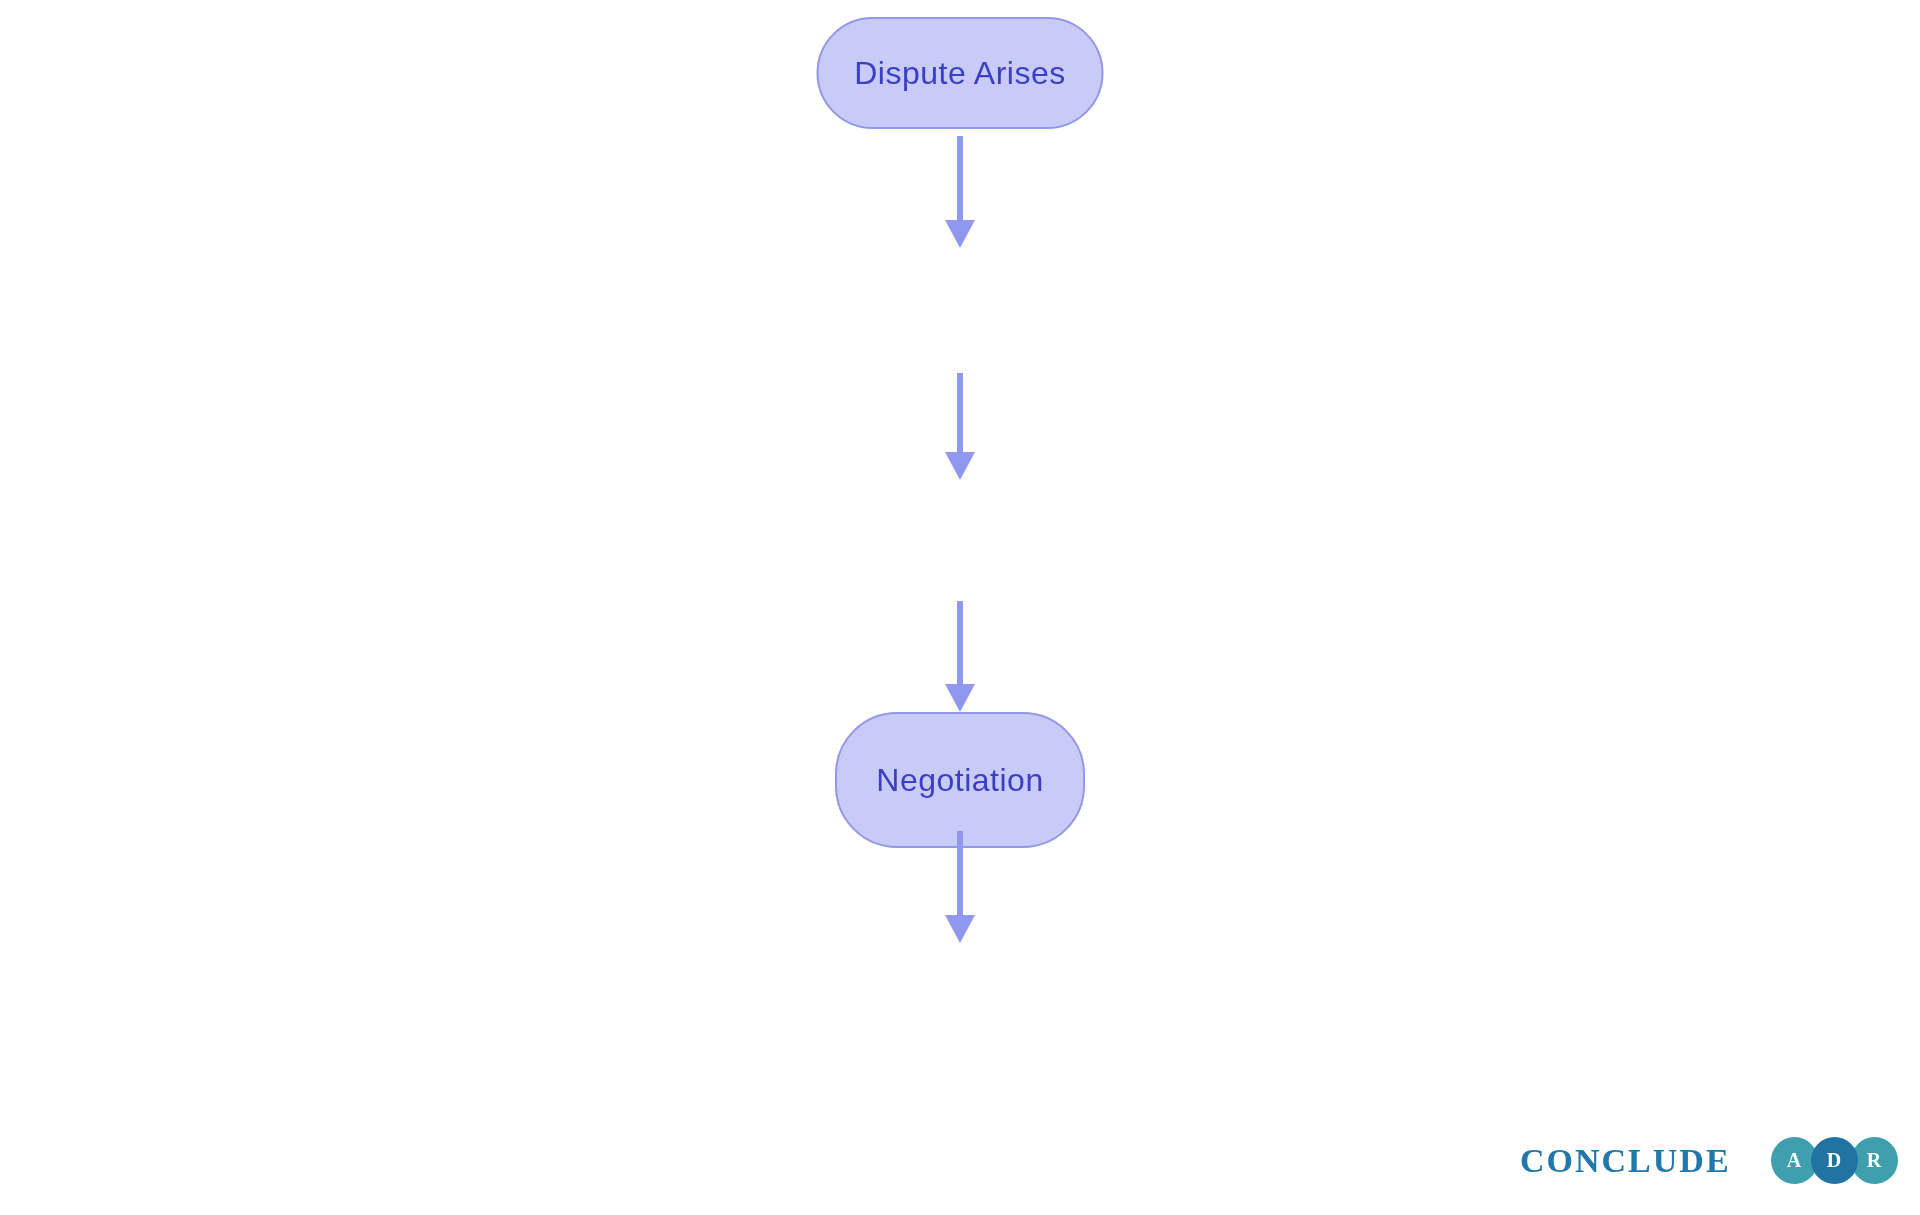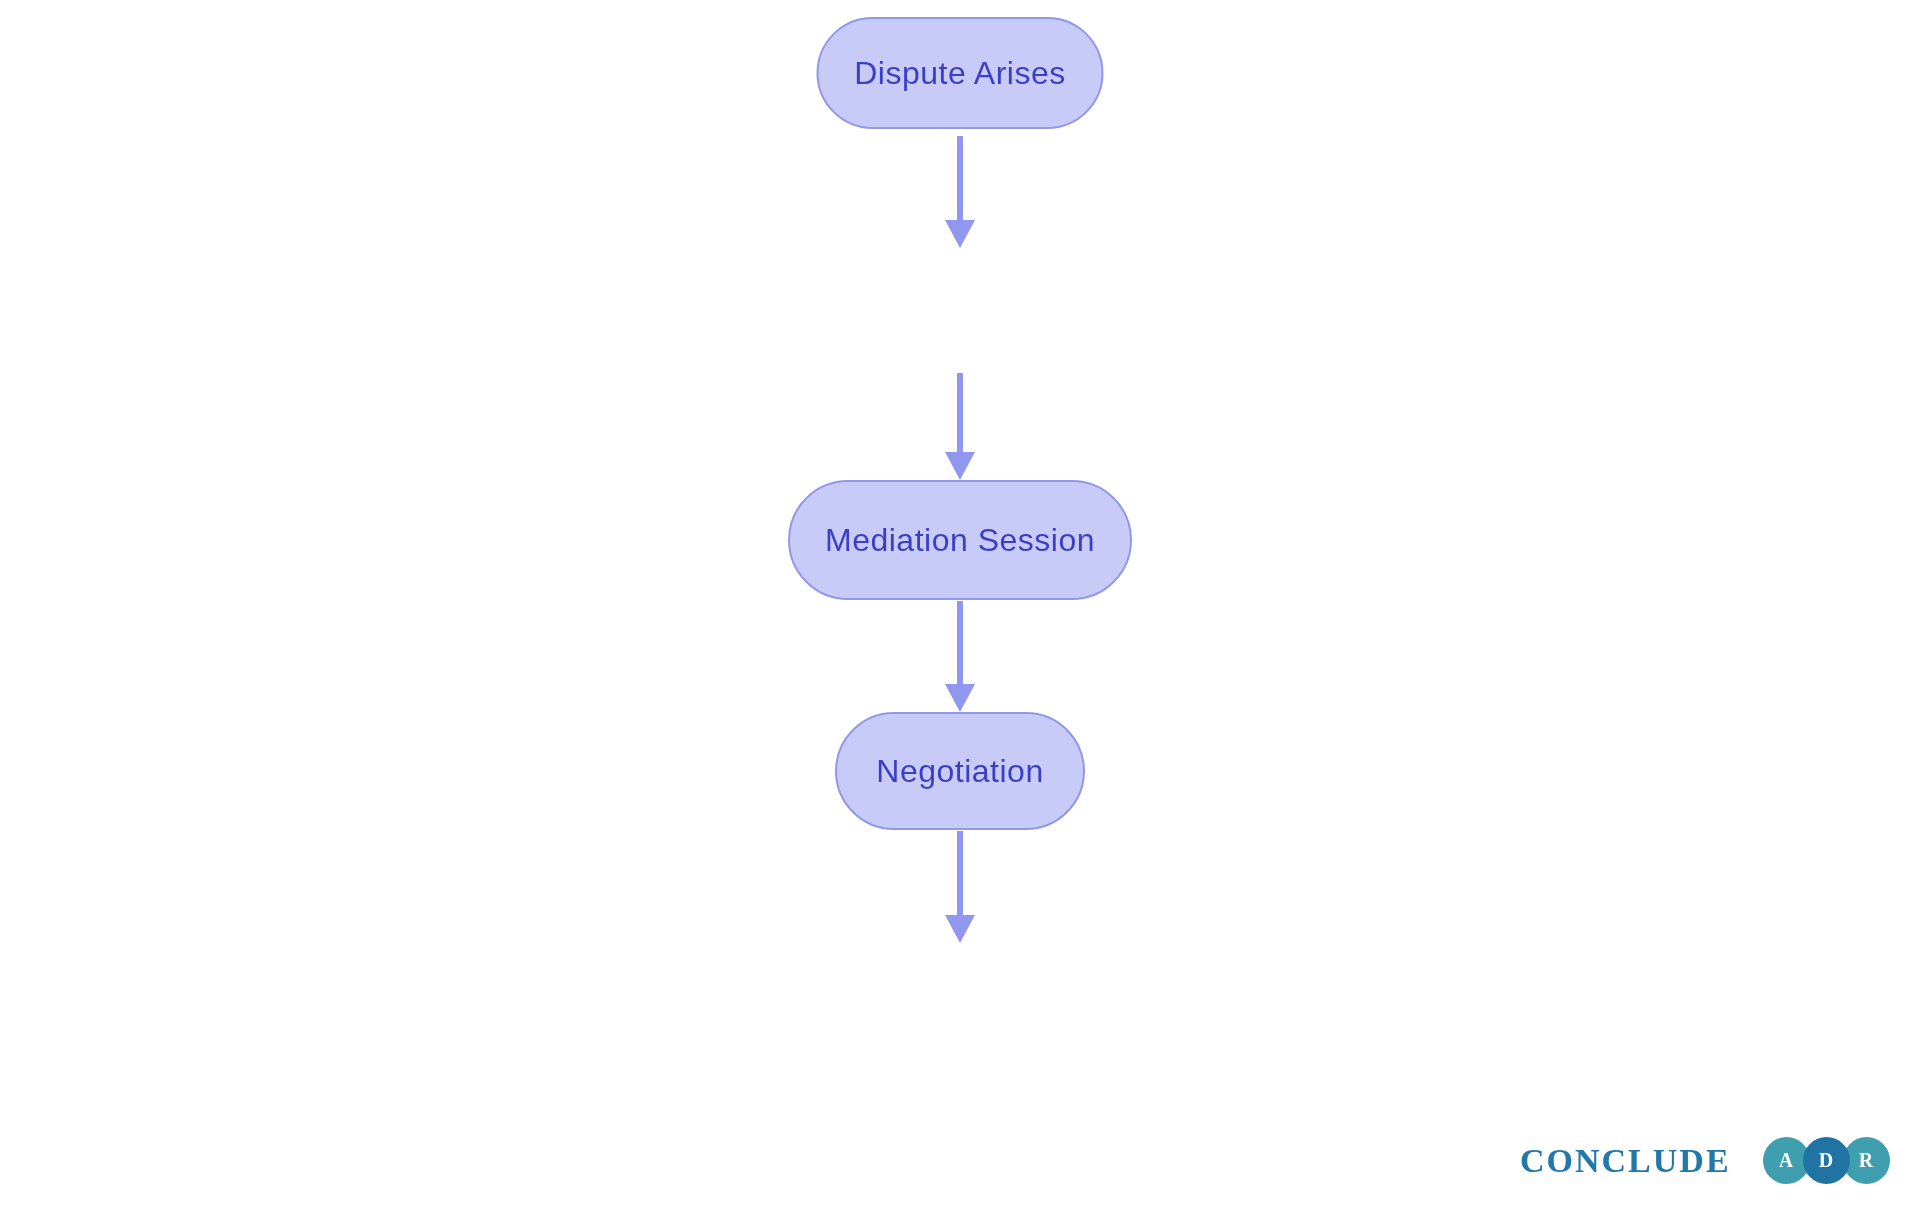--- a/index.html
+++ b/index.html
@@ -39,21 +39,21 @@
     justify-content: center;
     color: var(--node-text);
     font-size: 32px;
     font-weight: 400;
     letter-spacing: 0.5px;
     white-space: nowrap;
   }
   .node-0 { top: 17px;  width: 287px; height: 112px; }
   .node-1 { top: 250px; width: 335px; height: 122px; }
   .node-2 { top: 480px; width: 344px; height: 120px; }
-  .node-3 { top: 712px; width: 250px; height: 118px; }
+  .node-3 { top: 712px; width: 250px; height: 136px; }
   .node-4 { top: 943px; width: 236px; height: 117px; }
 
   .arrow {
     position: absolute;
     left: 50%;
     transform: translateX(-50%);
     width: 30px;
     display: flex;
     flex-direction: column;
     align-items: center;
@@ -81,21 +81,21 @@
     top: 1137px;
     display: flex;
     align-items: center;
   }
   .logo-wordmark {
     font-family: "Liberation Serif", serif;
     font-weight: bold;
     font-size: 34px;
     letter-spacing: 2px;
     color: var(--logo-text);
-    margin-right: 32px;
+    margin-right: 40px;
     line-height: 47px;
   }
   .logo-circles {
     display: flex;
     align-items: center;
   }
   .logo-circle {
     width: 47px;
     height: 47px;
     border-radius: 50%;
@@ -124,23 +124,20 @@
     <div class="shaft"></div>
     <div class="head"></div>
   </div>
 
 
   <div class="arrow arrow-1">
     <div class="shaft"></div>
     <div class="head"></div>
   </div>
 
-  <div class="node node-2">
-    <span>Mediation Session</span>
-  </div>
 
   <div class="arrow arrow-2">
     <div class="shaft"></div>
     <div class="head"></div>
   </div>
 
   <div class="node node-3">
     <span>Negotiation</span>
   </div>
 

